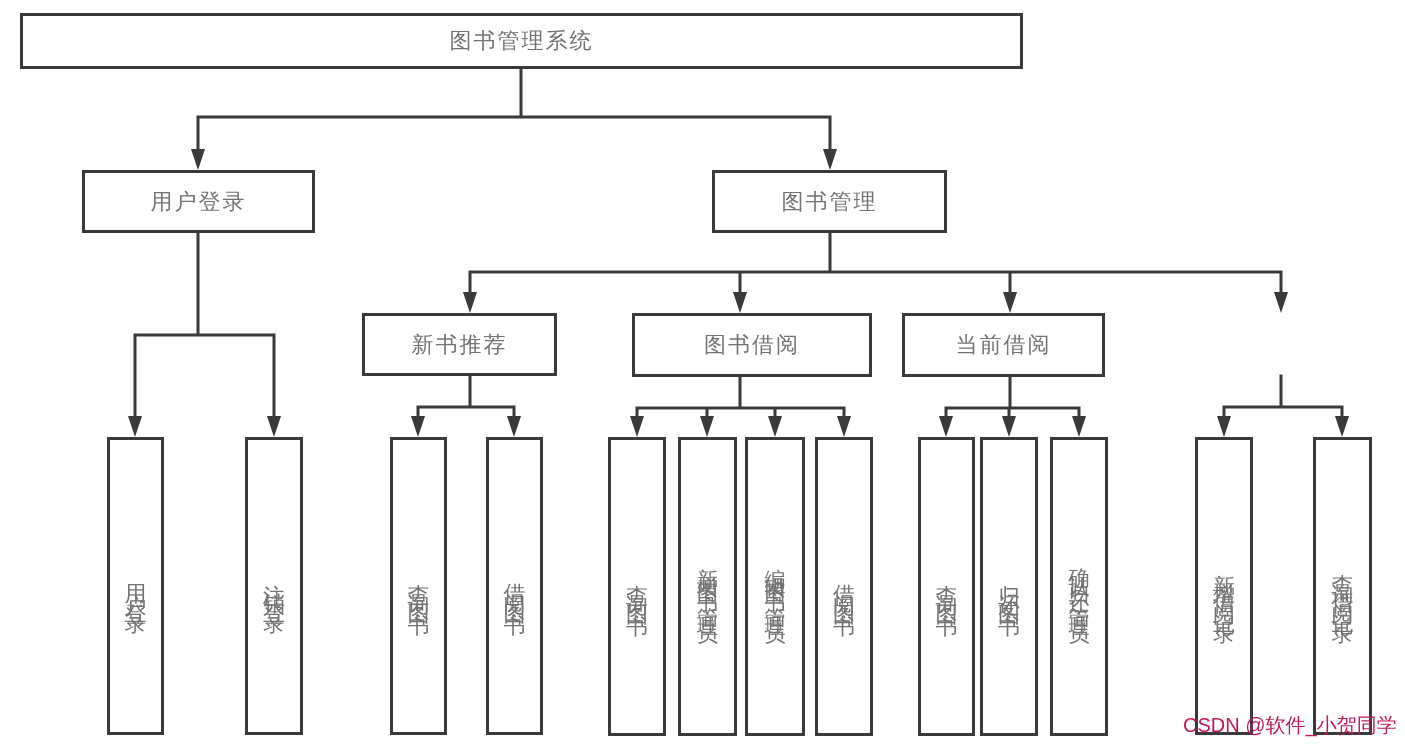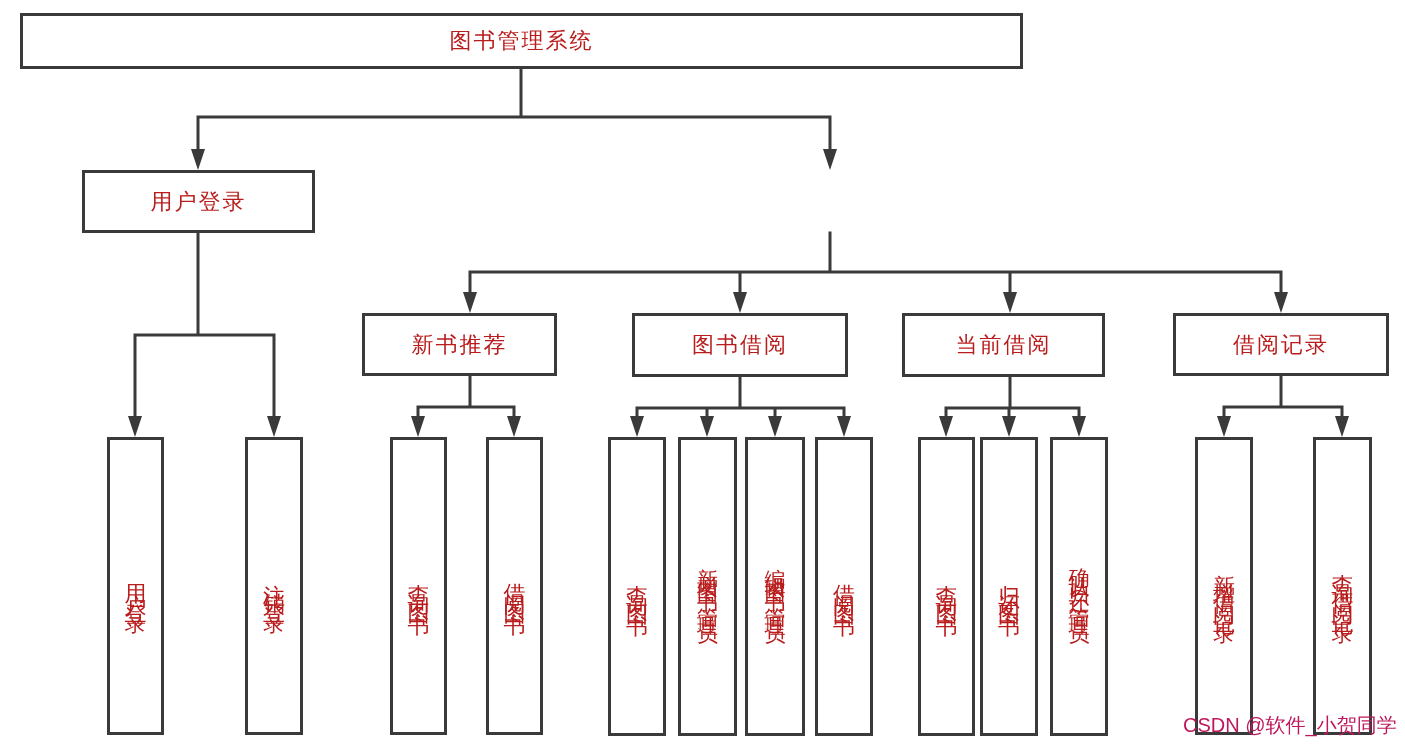--- a/index.html
+++ b/index.html
@@ -11,21 +11,21 @@
     overflow:hidden;
   }
   .box{
     position:absolute;
     box-sizing:border-box;
     border:3px solid #3a3a3a;
     background:#ffffff;
     display:flex;
     align-items:center;
     justify-content:center;
-    color:#b91c1c;
+    color:#737373;
     font-size:22px;
     letter-spacing:2px;
   }
   .vbox{
     writing-mode:vertical-rl;
     text-orientation:mixed;
     letter-spacing:10px;
     font-size:22px;
   }
   .vbox.long{
@@ -87,25 +87,25 @@
     </g>
     <g>
       <path class="l" d="M1281 376 V407 M1224 407 H1342 M1224 407 V417 M1342 407 V417"></path>
       <path class="a" d="M1217 416 L1231 416 L1224 437 Z M1335 416 L1349 416 L1342 437 Z"></path>
     </g>
   </svg>
 
   <div class="box hbox" style="left:20px;top:13px;width:1003px;height:56px">图书管理系统</div>
 
   <div class="box hbox" style="left:82px;top:170px;width:233px;height:63px">用户登录</div>
+  <div class="box hbox" style="left:712px;top:170px;width:235px;height:63px">图书管理</div>
 
   <div class="box hbox" style="left:362px;top:313px;width:195px;height:63px">新书推荐</div>
-  <div class="box hbox" style="left:632px;top:313px;width:216px;height:64px">图书借阅</div>
+  <div class="box hbox" style="left:632px;top:313px;width:240px;height:64px">图书借阅</div>
   <div class="box hbox" style="left:902px;top:313px;width:203px;height:64px">当前借阅</div>
-  <div class="box hbox" style="left:1173px;top:313px;width:216px;height:63px">借阅记录</div>
 
   <div class="box vbox" style="left:107px;top:437px;width:57px;height:298px">用户登录</div>
   <div class="box vbox" style="left:245px;top:437px;width:58px;height:298px">注销登录</div>
 
   <div class="box vbox" style="left:390px;top:437px;width:57px;height:298px">查询图书</div>
   <div class="box vbox" style="left:486px;top:437px;width:57px;height:298px">借阅图书</div>
 
   <div class="box vbox" style="left:608px;top:437px;width:58px;height:299px">查询图书</div>
   <div class="box vbox long" style="left:678px;top:437px;width:59px;height:299px">新增图书（管理员）</div>
   <div class="box vbox long" style="left:745px;top:437px;width:60px;height:299px">编辑图书（管理员）</div>

